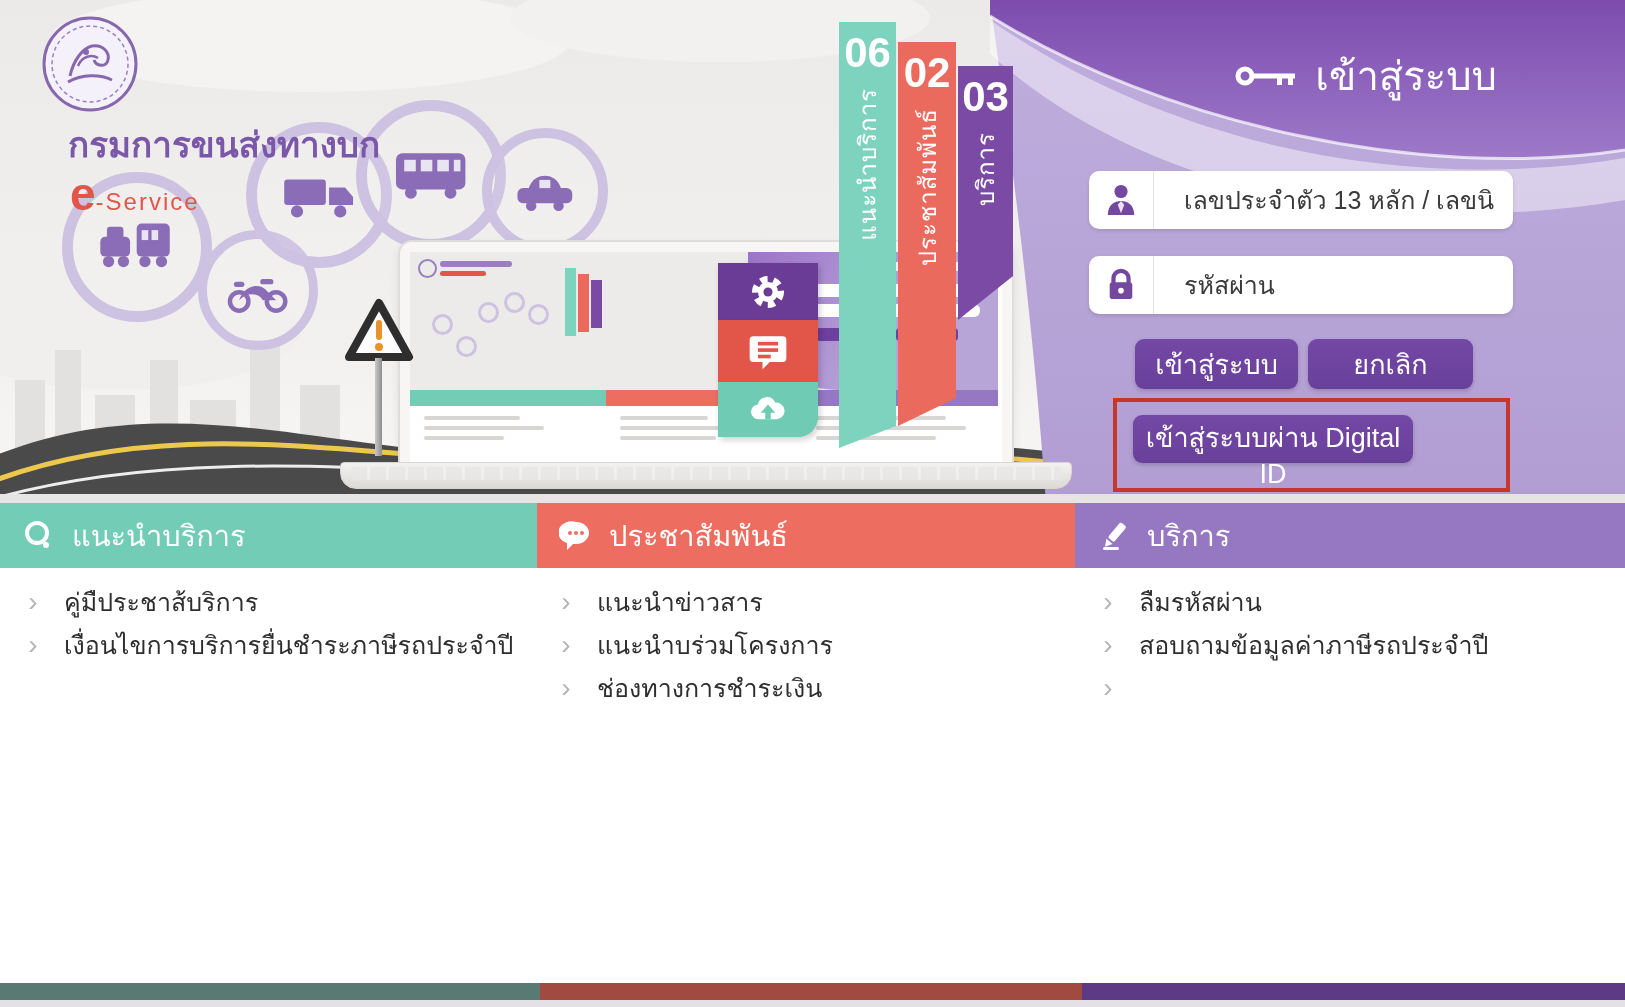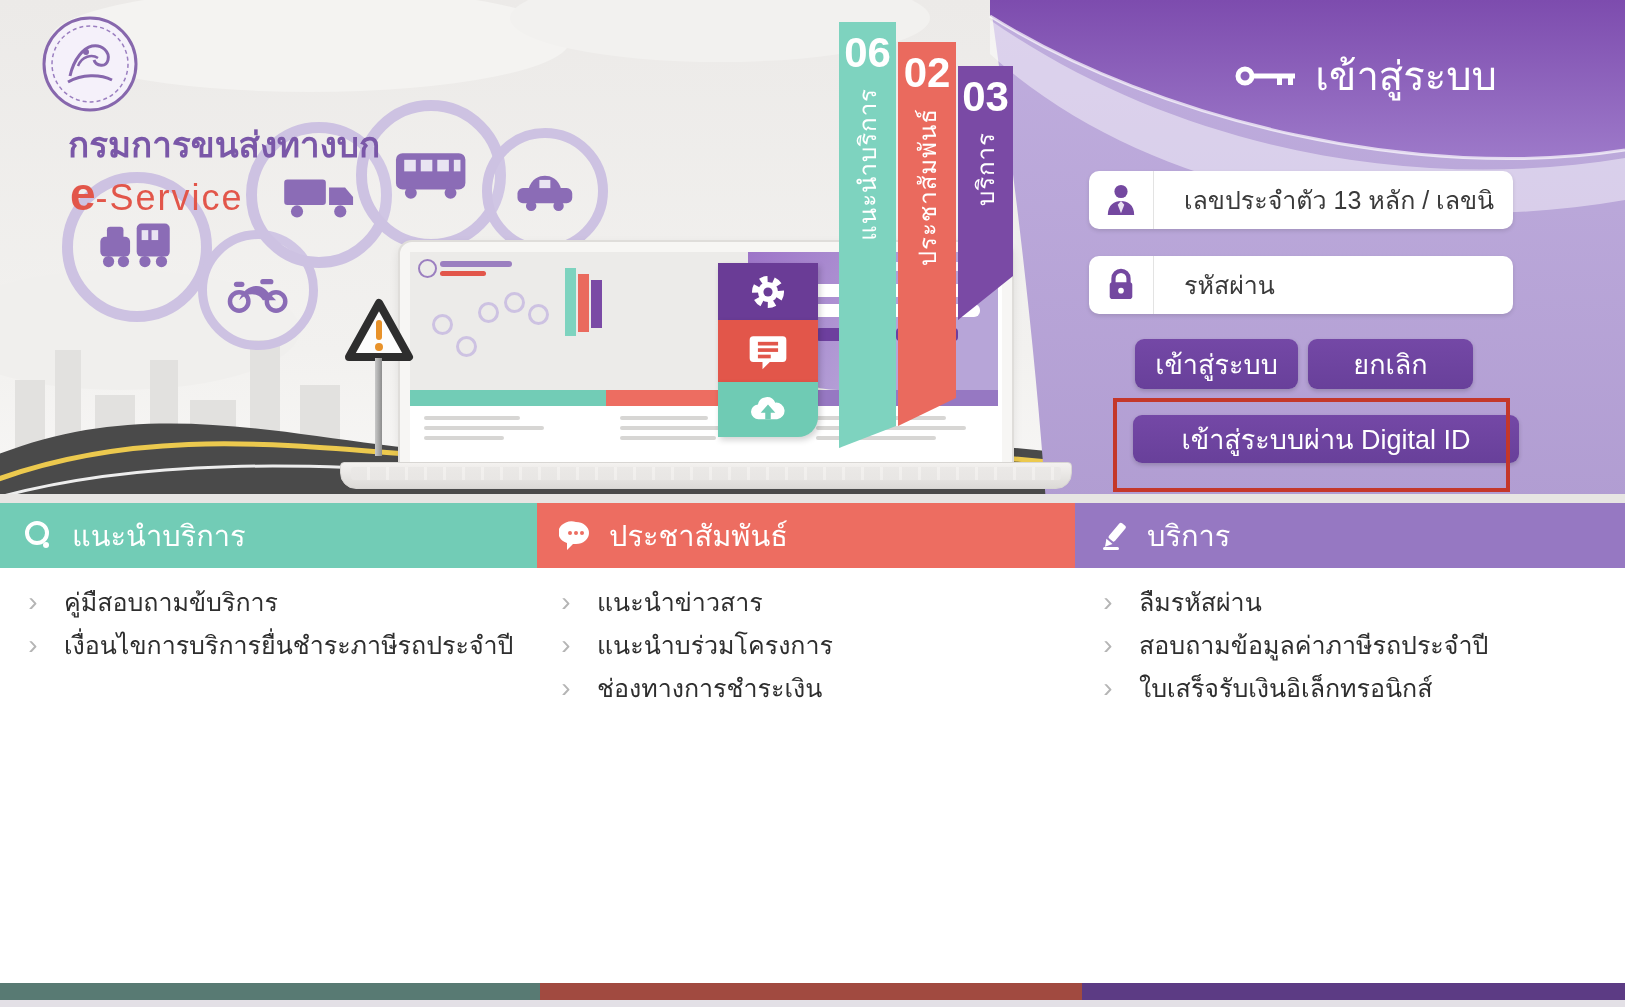--- a/index.html
+++ b/index.html
@@ -11,21 +11,21 @@
   
   .hero{position:absolute;left:0;top:0;width:1625px;height:503px;background:linear-gradient(#eceae8, #f2f1ef 70%, #f8f7f6);overflow:hidden;}
   .hero-art{position:absolute;left:0;top:0;}
   
   .brand{position:absolute;left:40px;top:14px;display:flex;align-items:flex-start;z-index:30;flex-direction:column;}
   .brand-seal{width:100px;height:100px;}
   .brand-text{margin-left:28px;margin-top:12px;}
   .brand-th{font-size:35px;font-weight:bold;color:#7a57a8;line-height:1.1;}
   .brand-en{margin-top:2px;margin-left:2px;}
   .brand-e{font-size:46px;font-weight:bold;color:#e2564a;}
-  .brand-rest{font-size:36px;color:#e2564a;letter-spacing:2px;}
+  .brand-rest{font-size:24px;color:#e2564a;letter-spacing:2px;}
   
   .ring{position:absolute;border-radius:50%;border:11px solid #cdc2e2;z-index:6;display:flex;align-items:center;justify-content:center;background:rgba(255,255,255,0.08);}
   .ring svg{width:62%;height:62%;}
   
   .laptop-screen{position:absolute;left:398px;top:240px;width:612px;height:222px;background:#f7f6f4;border:2px solid #dfddda;border-radius:14px 14px 0 0;z-index:10;box-shadow:0 4px 10px rgba(0,0,0,.08);}
   .mini{position:absolute;left:10px;top:10px;right:10px;bottom:2px;background:#fff;overflow:hidden;}
   .mini-hero{position:absolute;left:0;top:0;width:588px;height:138px;background:#ecebe9;}
   .mini-panel{position:absolute;right:0;top:0;width:250px;height:138px;background:linear-gradient(120deg,#9d74c8,#b7a5d8 60%);border-bottom-left-radius:90px;}
   .mini-title{position:absolute;right:28px;top:10px;width:86px;height:9px;background:#fff;border-radius:4px;opacity:.85;}
   .mini-field{position:absolute;right:18px;width:200px;height:13px;background:#fff;border-radius:6px;}
@@ -311,21 +311,21 @@
           <path d="M9 16 v-5 a8 8 0 0 1 16 0 v5" fill="none" stroke="#7448a0" stroke-width="4.5"></path>
           <rect x="5" y="15" width="24" height="18" rx="3"></rect>
           <circle cx="17" cy="24" r="3" fill="#fff"></circle>
         </svg>
     </div>
     <input type="password" placeholder="รหัสผ่าน" style="">
   </div>
 
   <button class="btn" style="left:1135px;top:339px;width:163px;">เข้าสู่ระบบ</button>
   <button class="btn" style="left:1308px;top:339px;width:165px;font-family:Liberation Serif, serif;">ยกเลิก</button>
-  <button class="btn" style="left:1133px;top:415px;width:386px;height:48px;">เข้าสู่ระบบผ่าน Digital ID</button>
+  <button class="btn" style="left:1133px;top:415px;width:280px;height:48px;">เข้าสู่ระบบผ่าน Digital ID</button>
   <div class="annotation"></div>
 </div>
 
 <div class="sections">
   <div class="sections-gap"></div>
   <div class="band">
     <div class="sec-head head-1">
       <svg viewBox="0 0 34 34">
           <circle cx="15" cy="14" r="10" fill="none" stroke="#fff" stroke-width="4"></circle>
           <circle cx="24" cy="26" r="3" fill="#fff"></circle>
@@ -350,21 +350,21 @@
           <rect x="6" y="28" width="16" height="3" rx="1.5" fill="#fff"></rect>
         </svg>
       <span>บริการ</span>
     </div>
   </div>
 
   <div class="col" style="left:0;width:537px;">
     <div class="sec-items" style="padding-left:16px;">
       <div class="item">
           <span class="chev">›</span>
-          <span>คู่มืสอบถามข้บริการ</span>
+          <span>คู่มืประชาส้บริการ</span>
         </div>
       <div class="item">
           <span class="chev">›</span>
           <span>เงื่อนไขการบริการยื่นชำระภาษีรถประจำปี</span>
         </div>
     </div>
   </div>
 
   <div class="col" style="left:537px;width:538px;">
     <div class="sec-items" style="padding-left:12px;">
@@ -388,21 +388,20 @@
       <div class="item">
           <span class="chev">›</span>
           <span>ลืมรหัสผ่าน</span>
         </div>
       <div class="item">
           <span class="chev">›</span>
           <span>สอบถามข้อมูลค่าภาษีรถประจำปี</span>
         </div>
       <div class="item">
           <span class="chev">›</span>
-          <span>ใบเสร็จรับเงินอิเล็กทรอนิกส์</span>
         </div>
     </div>
   </div>
 </div>
 
 <div class="footer">
   <div class="f1"></div>
   <div class="f2"></div>
   <div class="f3"></div>
 </div>

